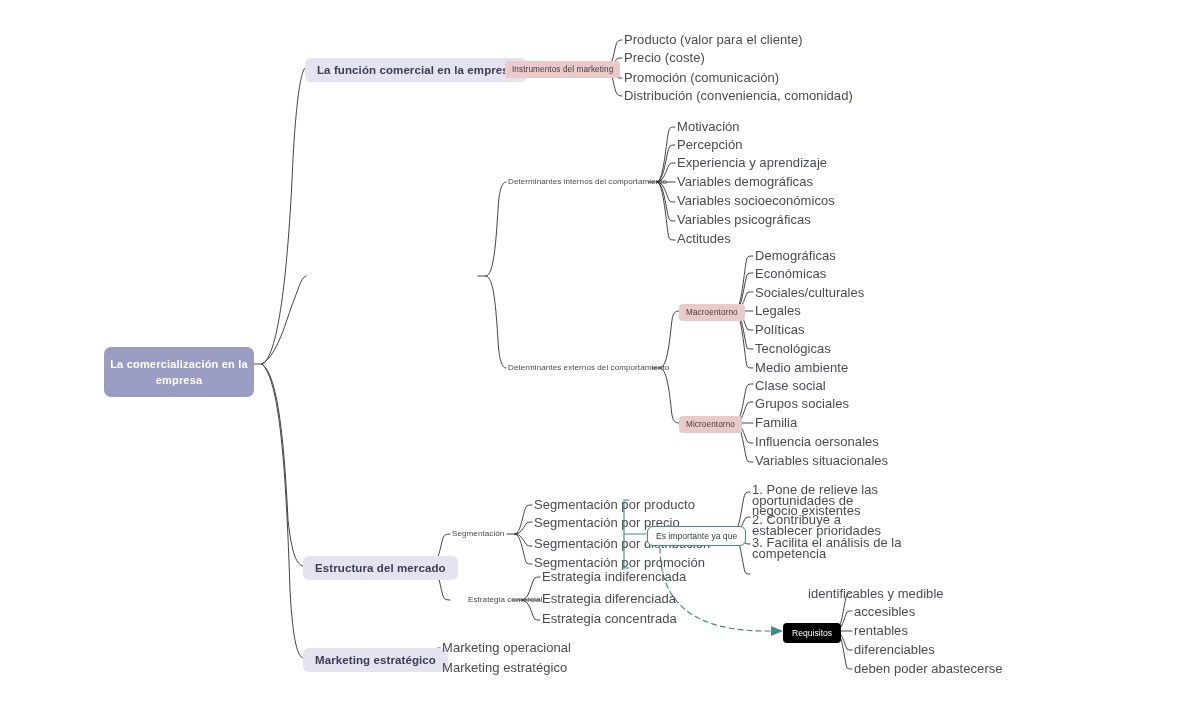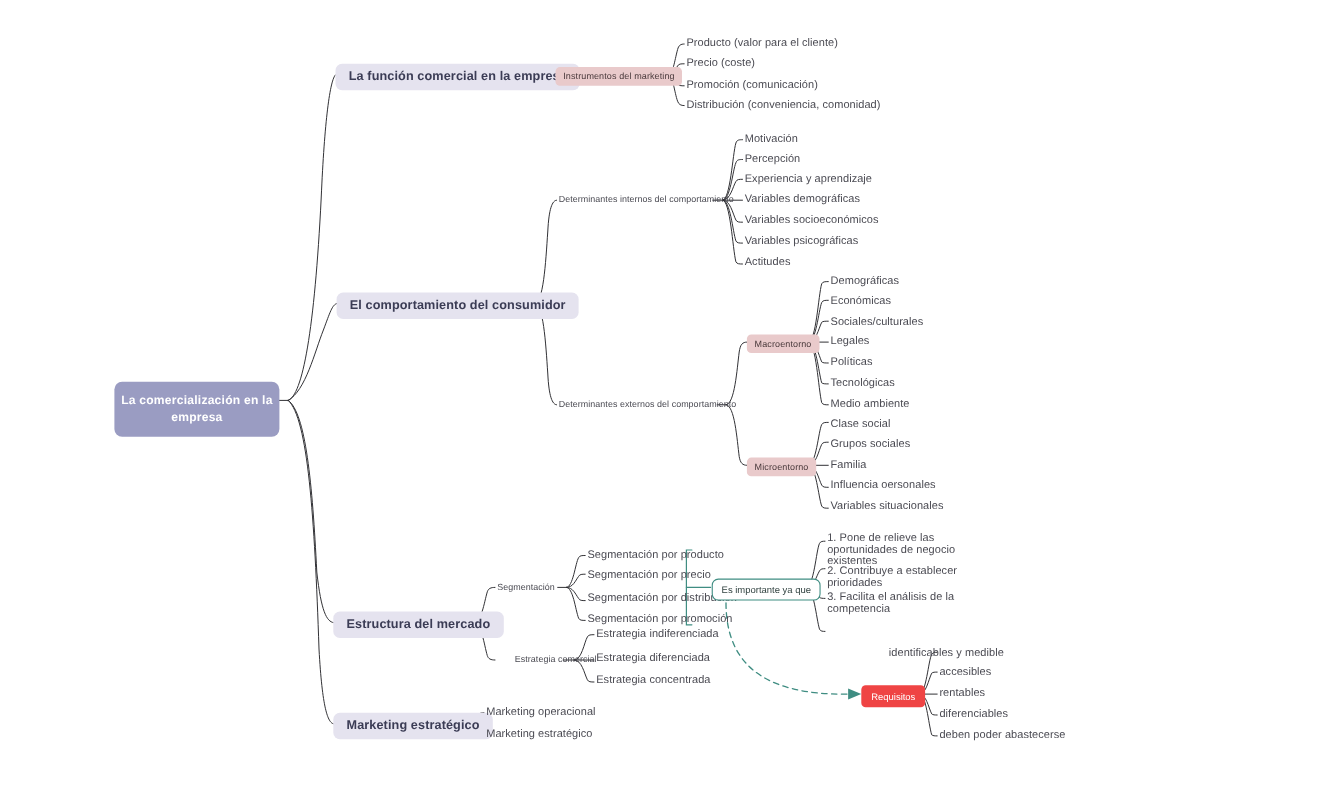--- a/index.html
+++ b/index.html
@@ -56,38 +56,38 @@
     background:#ffffff;
     color:#30413f;
     border:1.2px solid #3f8d82;
     border-radius:6px;
     font-size:8.6px;
     padding:4px 8px;
   }
 
   
   .tealfill{
-    background:#ef4444;
+    background:#000000;
     color:#ffffff;
     border-radius:4px;
     font-size:8.6px;
     padding:5px 9px;
   }
 
   
   .mid{
     color:#4a4a52;
     font-size:8.1px;
     letter-spacing:.05px;
   }
 
   
   .leaf{
     color:#4a4a52;
-    font-size:10px;
+    font-size:13px;
     letter-spacing:.05px;
     line-height:10.5px;
   }
   .leaf.wrap{white-space:normal;}
 </style>
 </head>
 <body>
 
 <div id="canvas">
 
@@ -204,23 +204,20 @@
   <div class="node leaf" style="left:624px;top:53px;">
     <span>Precio (coste)</span>
   </div>
   <div class="node leaf" style="left:624px;top:73px;">
     <span>Promoción (comunicación)</span>
   </div>
   <div class="node leaf" style="left:624px;top:91px;">
     <span>Distribución (conveniencia, comonidad)</span>
   </div>
 
-  <div class="node topic" style="left:306px;top:266px;">
-    <span>El comportamiento del consumidor</span>
-  </div>
 
   <div class="node mid" style="left:508px;top:177px;">
     <span>Determinantes internos del comportamiento</span>
   </div>
   <div class="node mid" style="left:508px;top:363px;">
     <span>Determinantes externos del comportamiento</span>
   </div>
 
   <div class="node leaf" style="left:677px;top:122px;">
     <span>Motivación</span></div>

